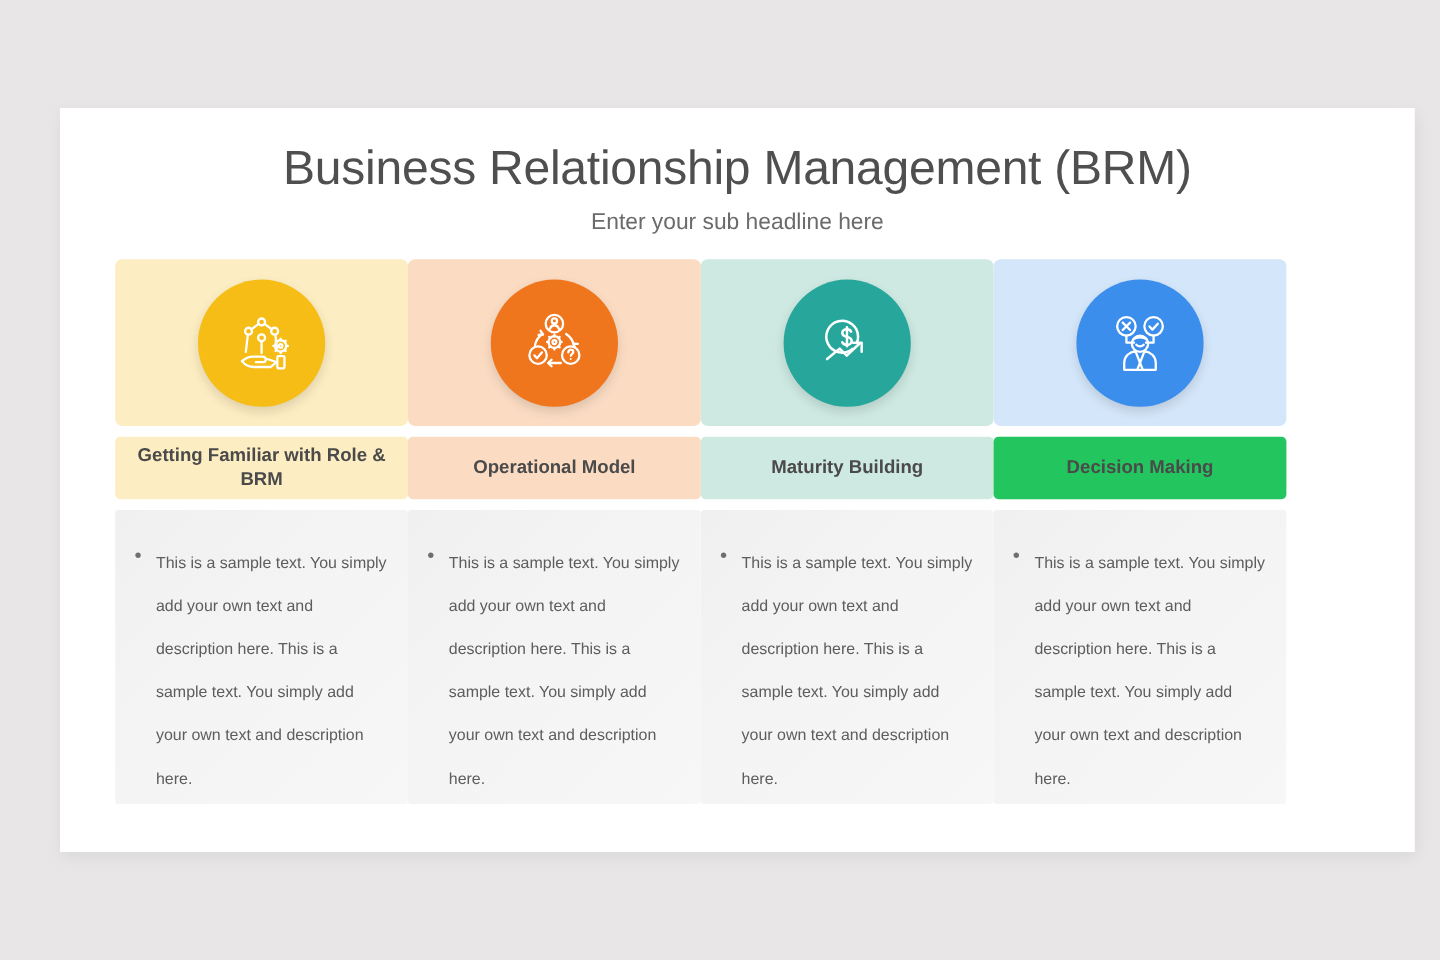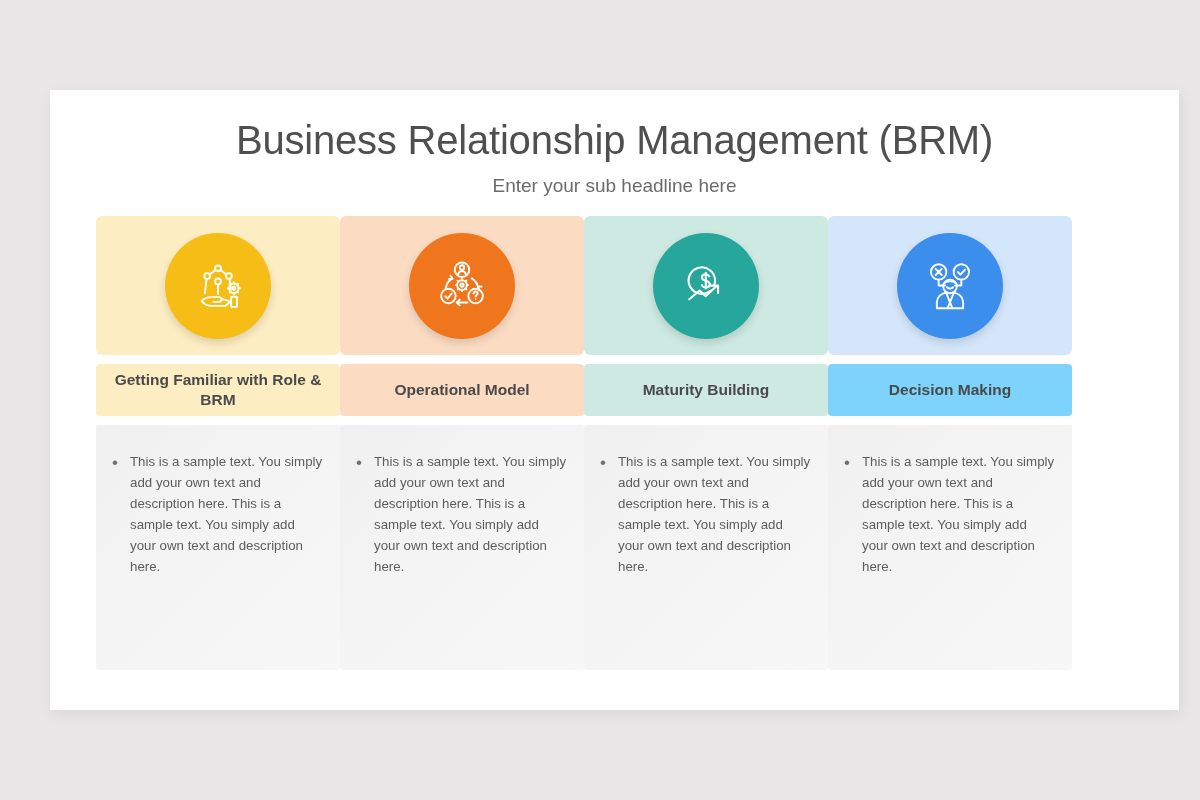--- a/index.html
+++ b/index.html
@@ -96,21 +96,21 @@
   }
   .bullet-dot {
     color: #6f6f6f;
     font-size: 17px;
     line-height: 24.6px;
     flex: 0 0 auto;
     width: 8px;
   }
   .bullet-text {
     font-size: 13.3px;
-    line-height: 21px;
+    line-height: 36px;
     color: #5d5d5d;
   }
 </style>
 </head>
 <body style="background: rgb(232, 230, 231);">
 
 <div class="stage">
   <div class="slide">
 
     <div class="title">Business Relationship Management (BRM)</div>
@@ -228,21 +228,21 @@
                 <path d="M44.5 25v6.5h-7"></path>
                 <circle cx="32" cy="32.5" r="7.5"></circle>
                 <path d="M25.8 28.6c1.4-1.2 3.7-1.9 6.2-1.9s4.8 0.7 6.2 1.9"></path>
                 <path d="M28.6 33.4c1 1 2.1 1.5 3.4 1.5s2.4-0.5 3.4-1.5"></path>
                 <path d="M17.5 56.5v-6.6c0-5.6 4.4-9.7 10.3-10.6l4.2 10.7 4.2-10.7c5.9 0.9 10.3 5 10.3 10.6v6.6z"></path>
                 <path d="M32 50l-2.6 6.5M32 50l2.6 6.5"></path>
               </svg>
             </span>
           </div>
         </div>
-        <div class="title-bar" id="tb3" style="background: #7dd3fc;">
+        <div class="title-bar" id="tb3" style="background: #22c55e;">
           <span>Decision Making</span>
         </div>
         <div class="body-box">
           <div class="bullet-row">
             <div class="bullet-dot">•</div>
             <div class="bullet-text">This is a sample text. You simply add your own text and description here. This is a sample text. You simply add your own text and description here.</div>
           </div>
         </div>
       </div>
 

